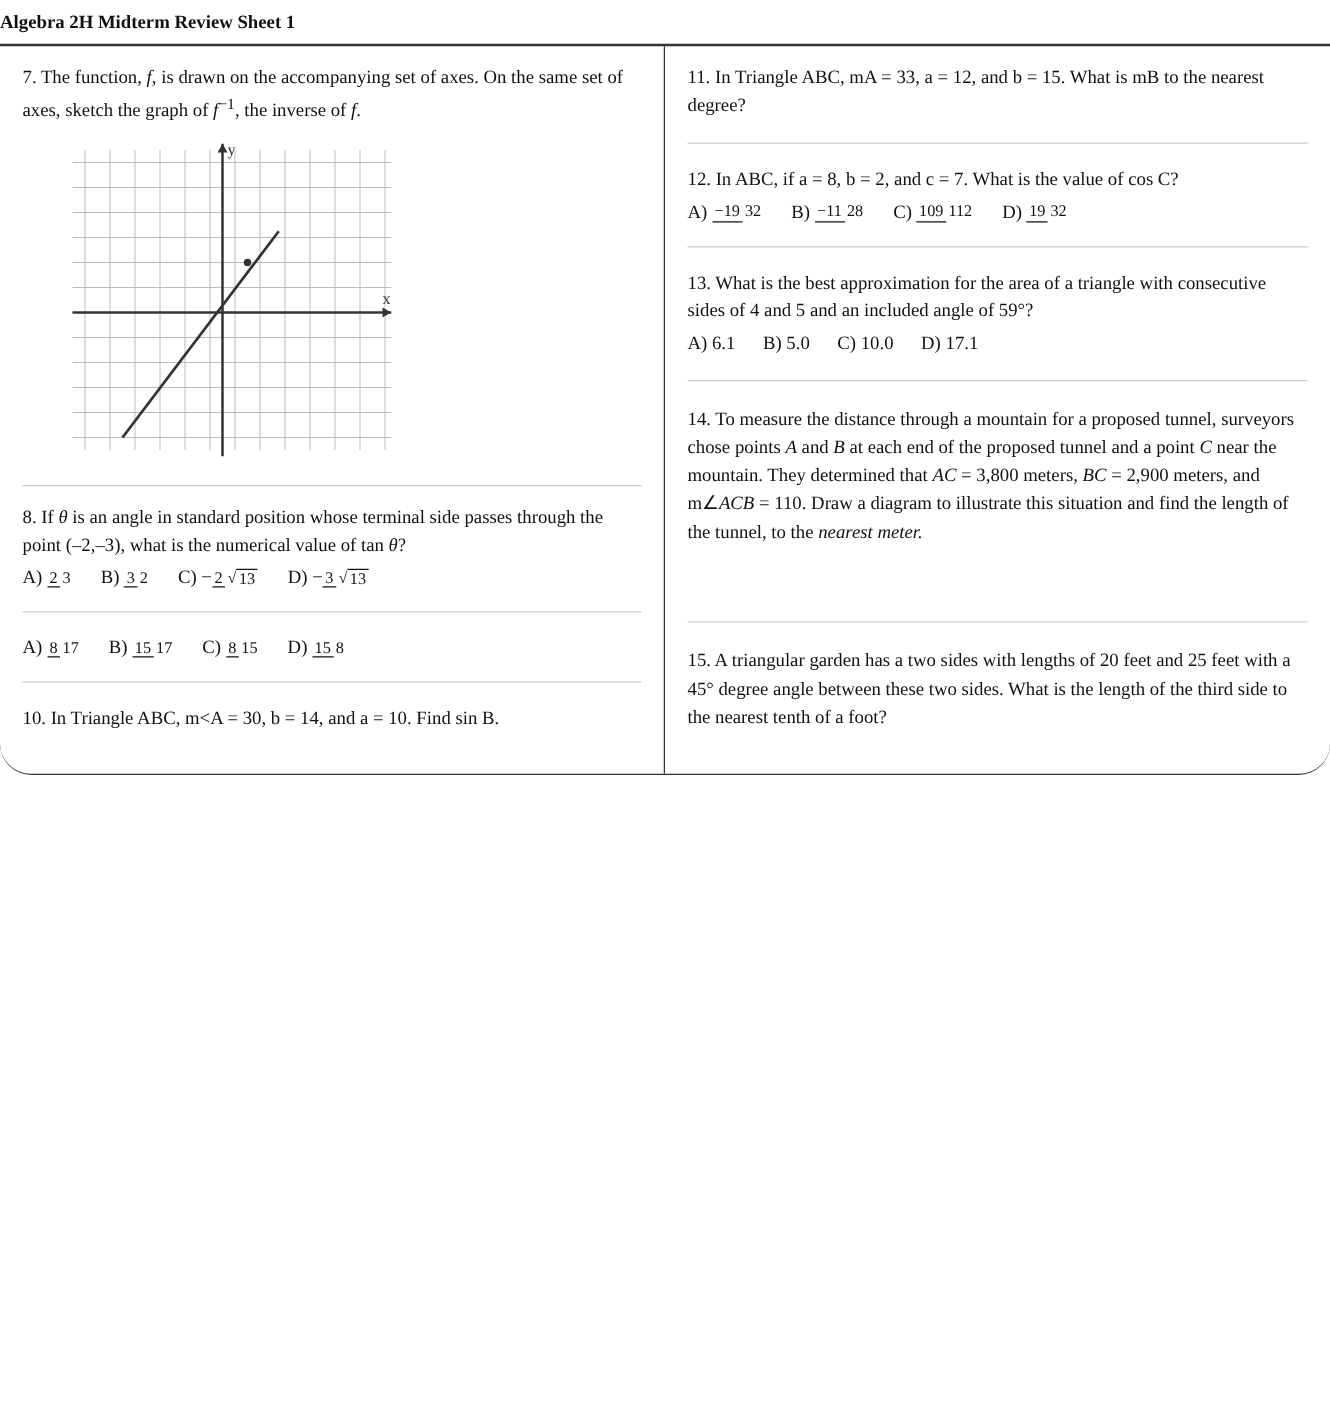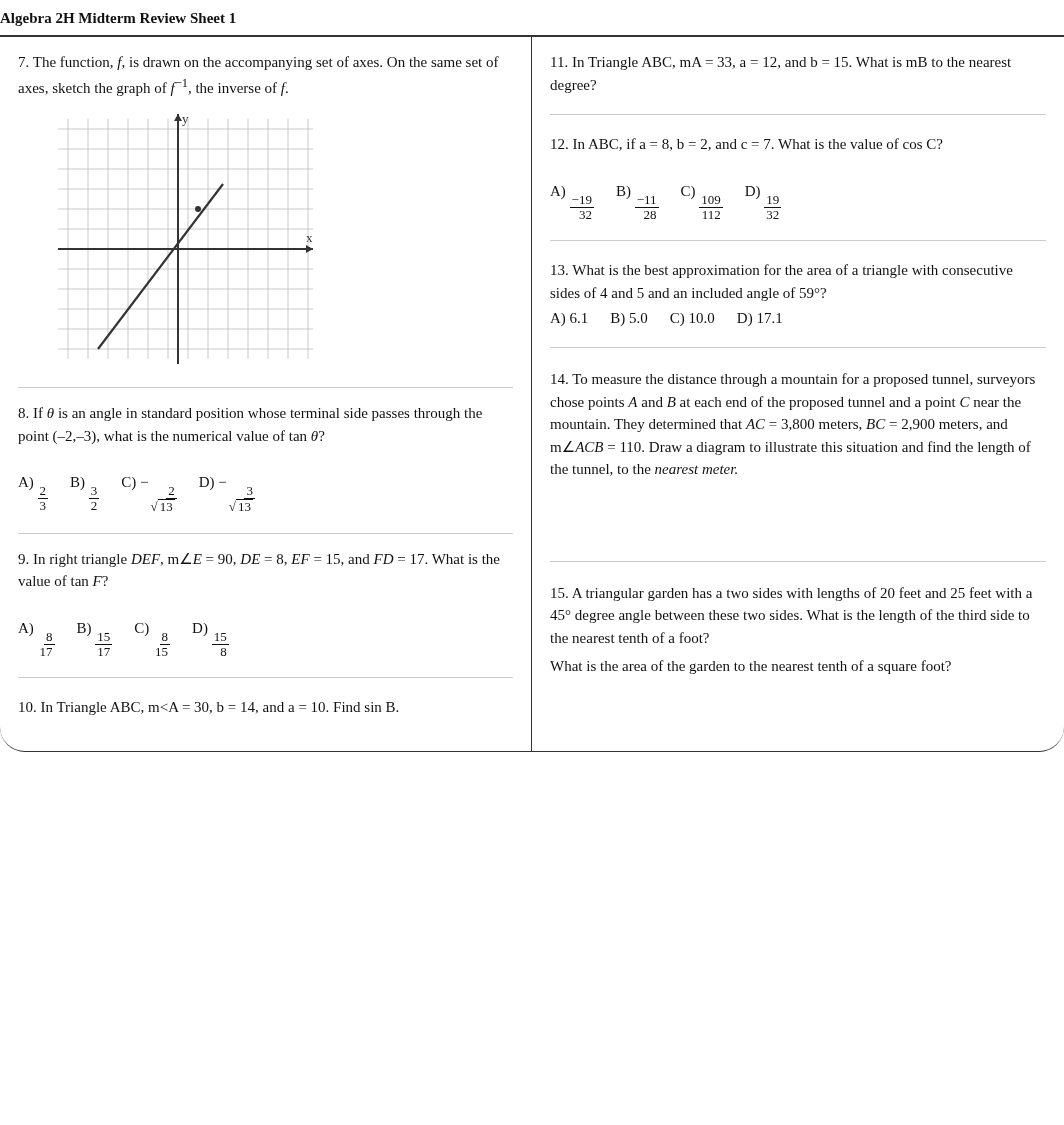--- a/index.html
+++ b/index.html
@@ -57,26 +57,25 @@
       height: 260px;
       position: relative;
     }
     .graph-svg {
       width: 100%;
       height: 100%;
     }
     
     .frac {
       display: inline-flex;
-      flex-direction: column;
-      align-items: flex-end;
+      flex-direction: row;
+      align-items: flex-start;
       vertical-align: middle;
       font-size: 13px;
       line-height: 1.1;
-      margin-top: 31px;
     }
     .frac .num {
       border-bottom: 1px solid #111;
       padding: 0 2px;
       text-align: center;
     }
     .frac .den {
       padding: 0 2px;
       text-align: center;
     }
@@ -186,24 +185,20 @@
                 <span class="den"><span class="sqrt">√<span class="sqrt-content">13</span></span></span>
               </span></span>
           <span>D) −<span class="frac">
                 <span class="num">3</span>
                 <span class="den"><span class="sqrt">√<span class="sqrt-content">13</span></span></span>
               </span></span>
         </div>
       </div>
 
       <div class="question sub-row" style="margin-top:14px;">
-        <p>
-          <span>9.</span>
-          <span> In right triangle <em>DEF</em>, m∠<em>E</em> = 90, <em>DE</em> = 8, <em>EF</em> = 15, and <em>FD</em> = 17. What is the value of tan <em>F</em>?</span>
-        </p>
         <div class="choices">
           <span>A)&nbsp;<span class="frac">
                 <span class="num">8</span>
                 <span class="den">17</span>
               </span></span>
           <span>B)&nbsp;<span class="frac">
                 <span class="num">15</span>
                 <span class="den">17</span>
               </span></span>
           <span>C)&nbsp;<span class="frac">
@@ -273,27 +268,24 @@
         </div>
       </div>
 
       <div class="question sub-row" style="margin-top:20px; padding-top:20px;">
         <p>
           <span>14.</span>
           <span> To measure the distance through a mountain for a proposed tunnel, surveyors chose points <em>A</em> and <em>B</em> at each end of the proposed tunnel and a point <em>C</em> near the mountain. They determined that <em>AC</em> = 3,800 meters, <em>BC</em> = 2,900 meters, and m∠<em>ACB</em> = 110. Draw a diagram to illustrate this situation and find the length of the tunnel, to the <em>nearest meter.</em></span>
         </p>
       </div>
 
-      <div class="question sub-row" style="margin-top:80px; padding-top:20px;">
+      <div class="question sub-row" style="margin-top:60px; padding-top:20px;">
         <p>
           <span>15.</span>
           <span> A triangular garden has a two sides with lengths of 20 feet and 25 feet with a 45° degree angle between these two sides. What is the length of the third side to the nearest tenth of a foot?</span>
         </p>
-        <p style="margin-top:6px;">
-          <span>What is the area of the garden to the nearest tenth of a square foot?</span>
-        </p>
       </div>
 
     </div>
 
   </div>
 
 </div>
 
 </body></html>

